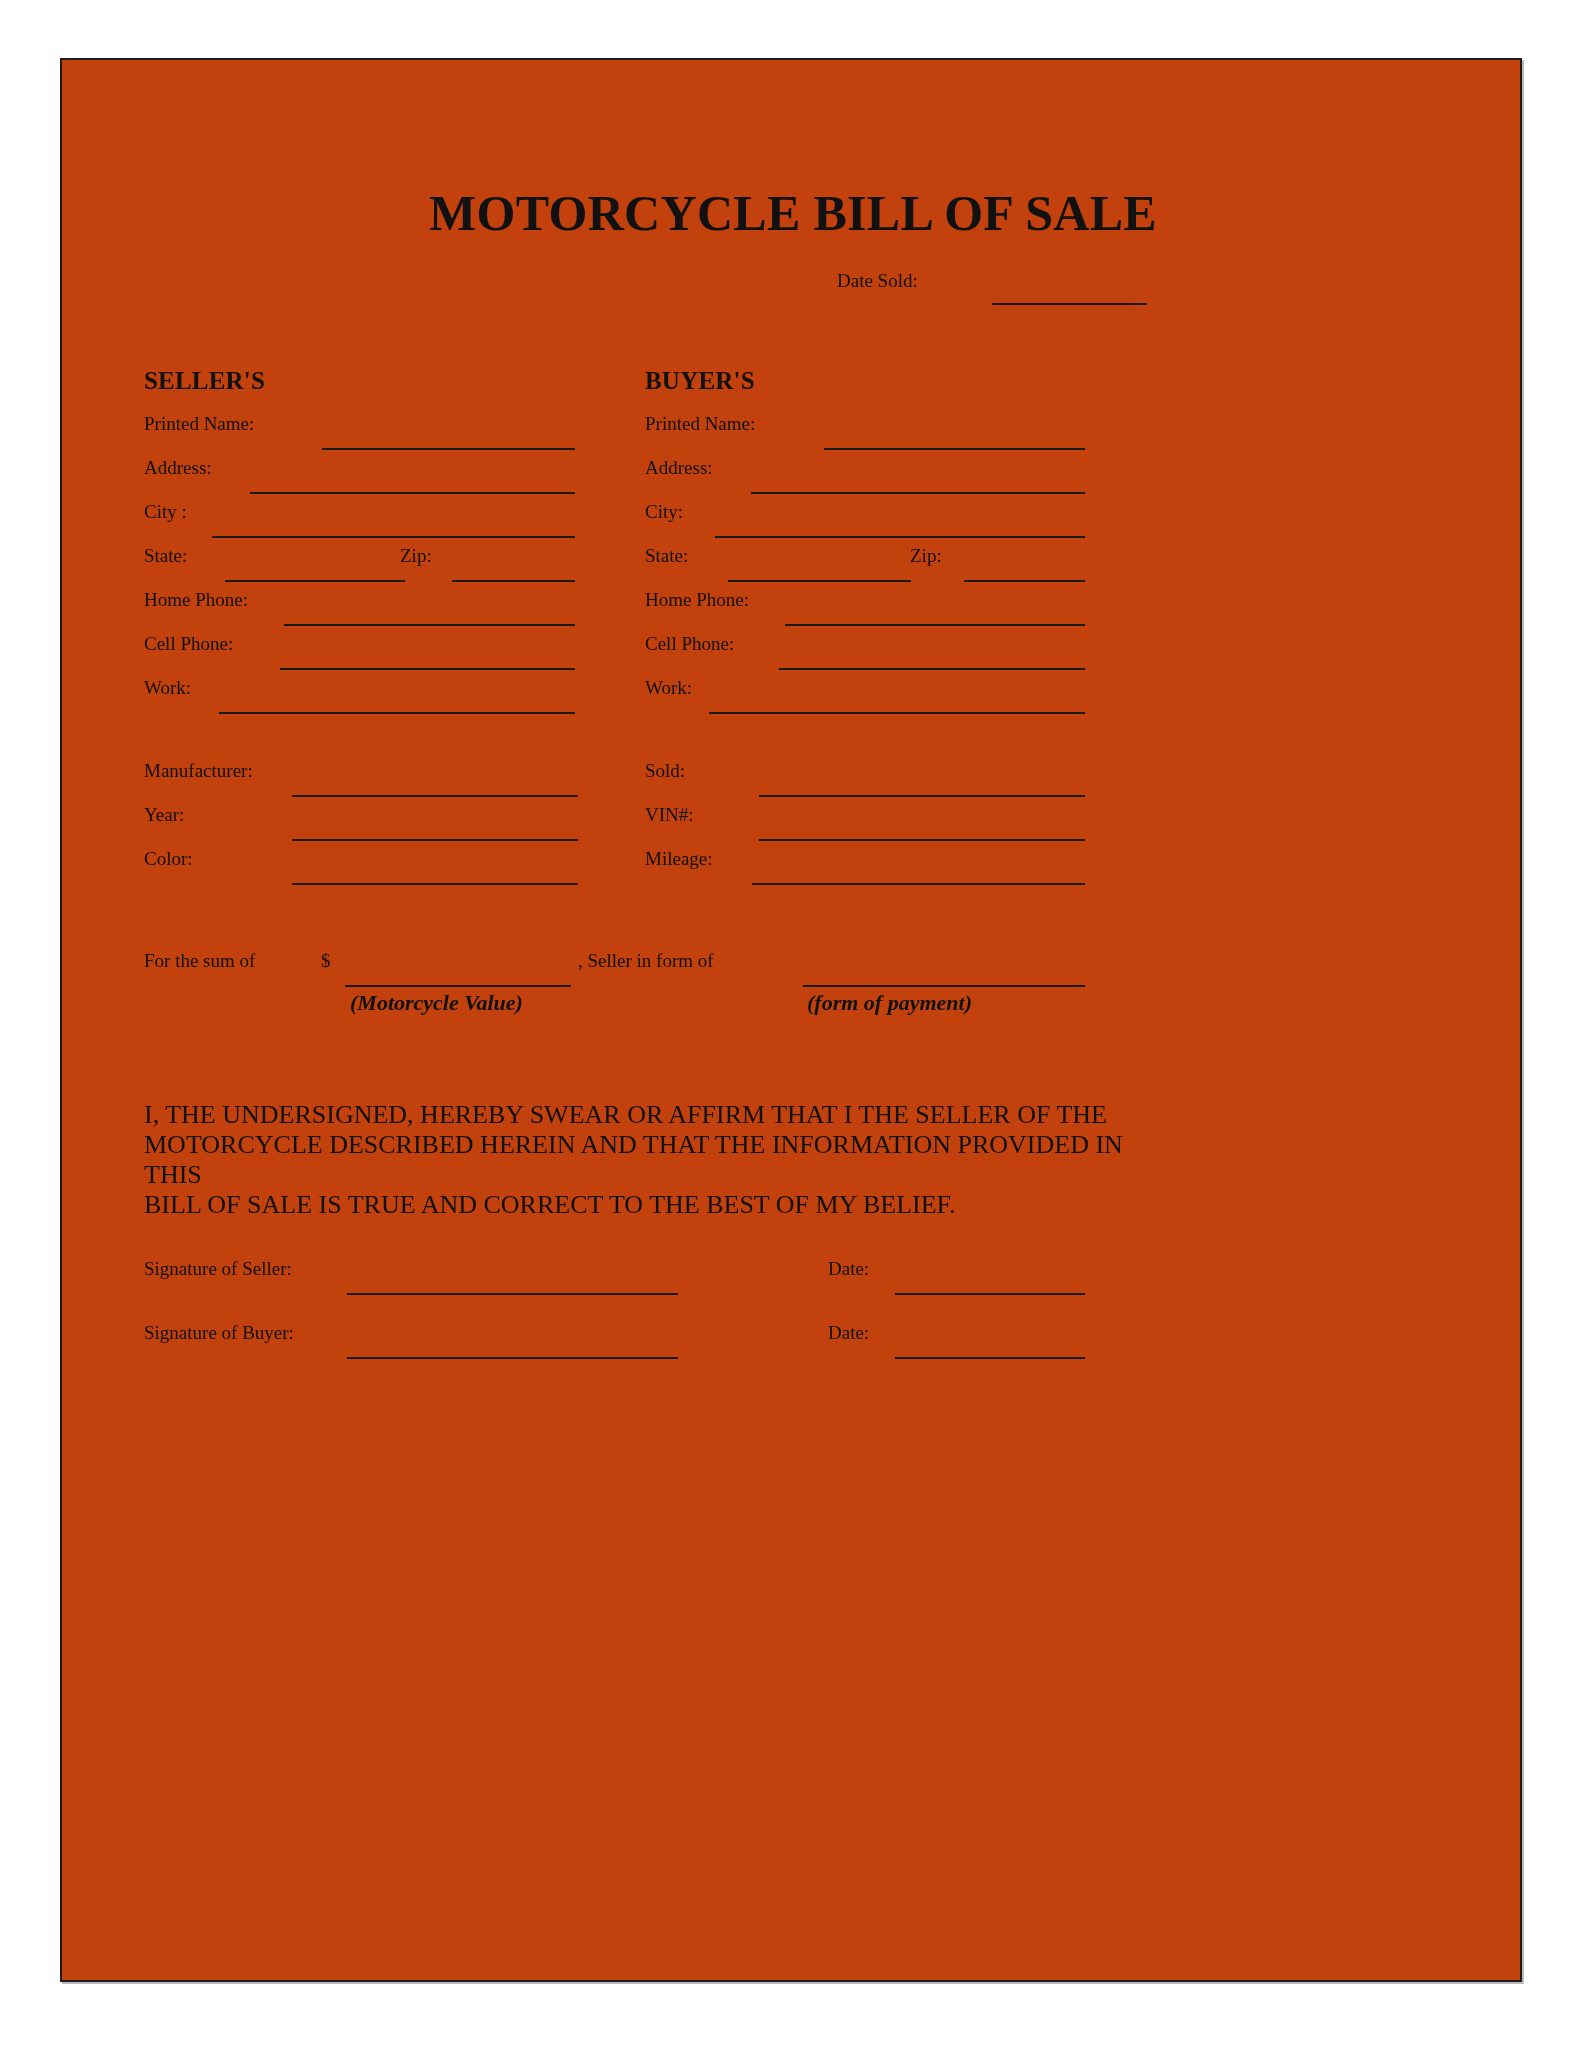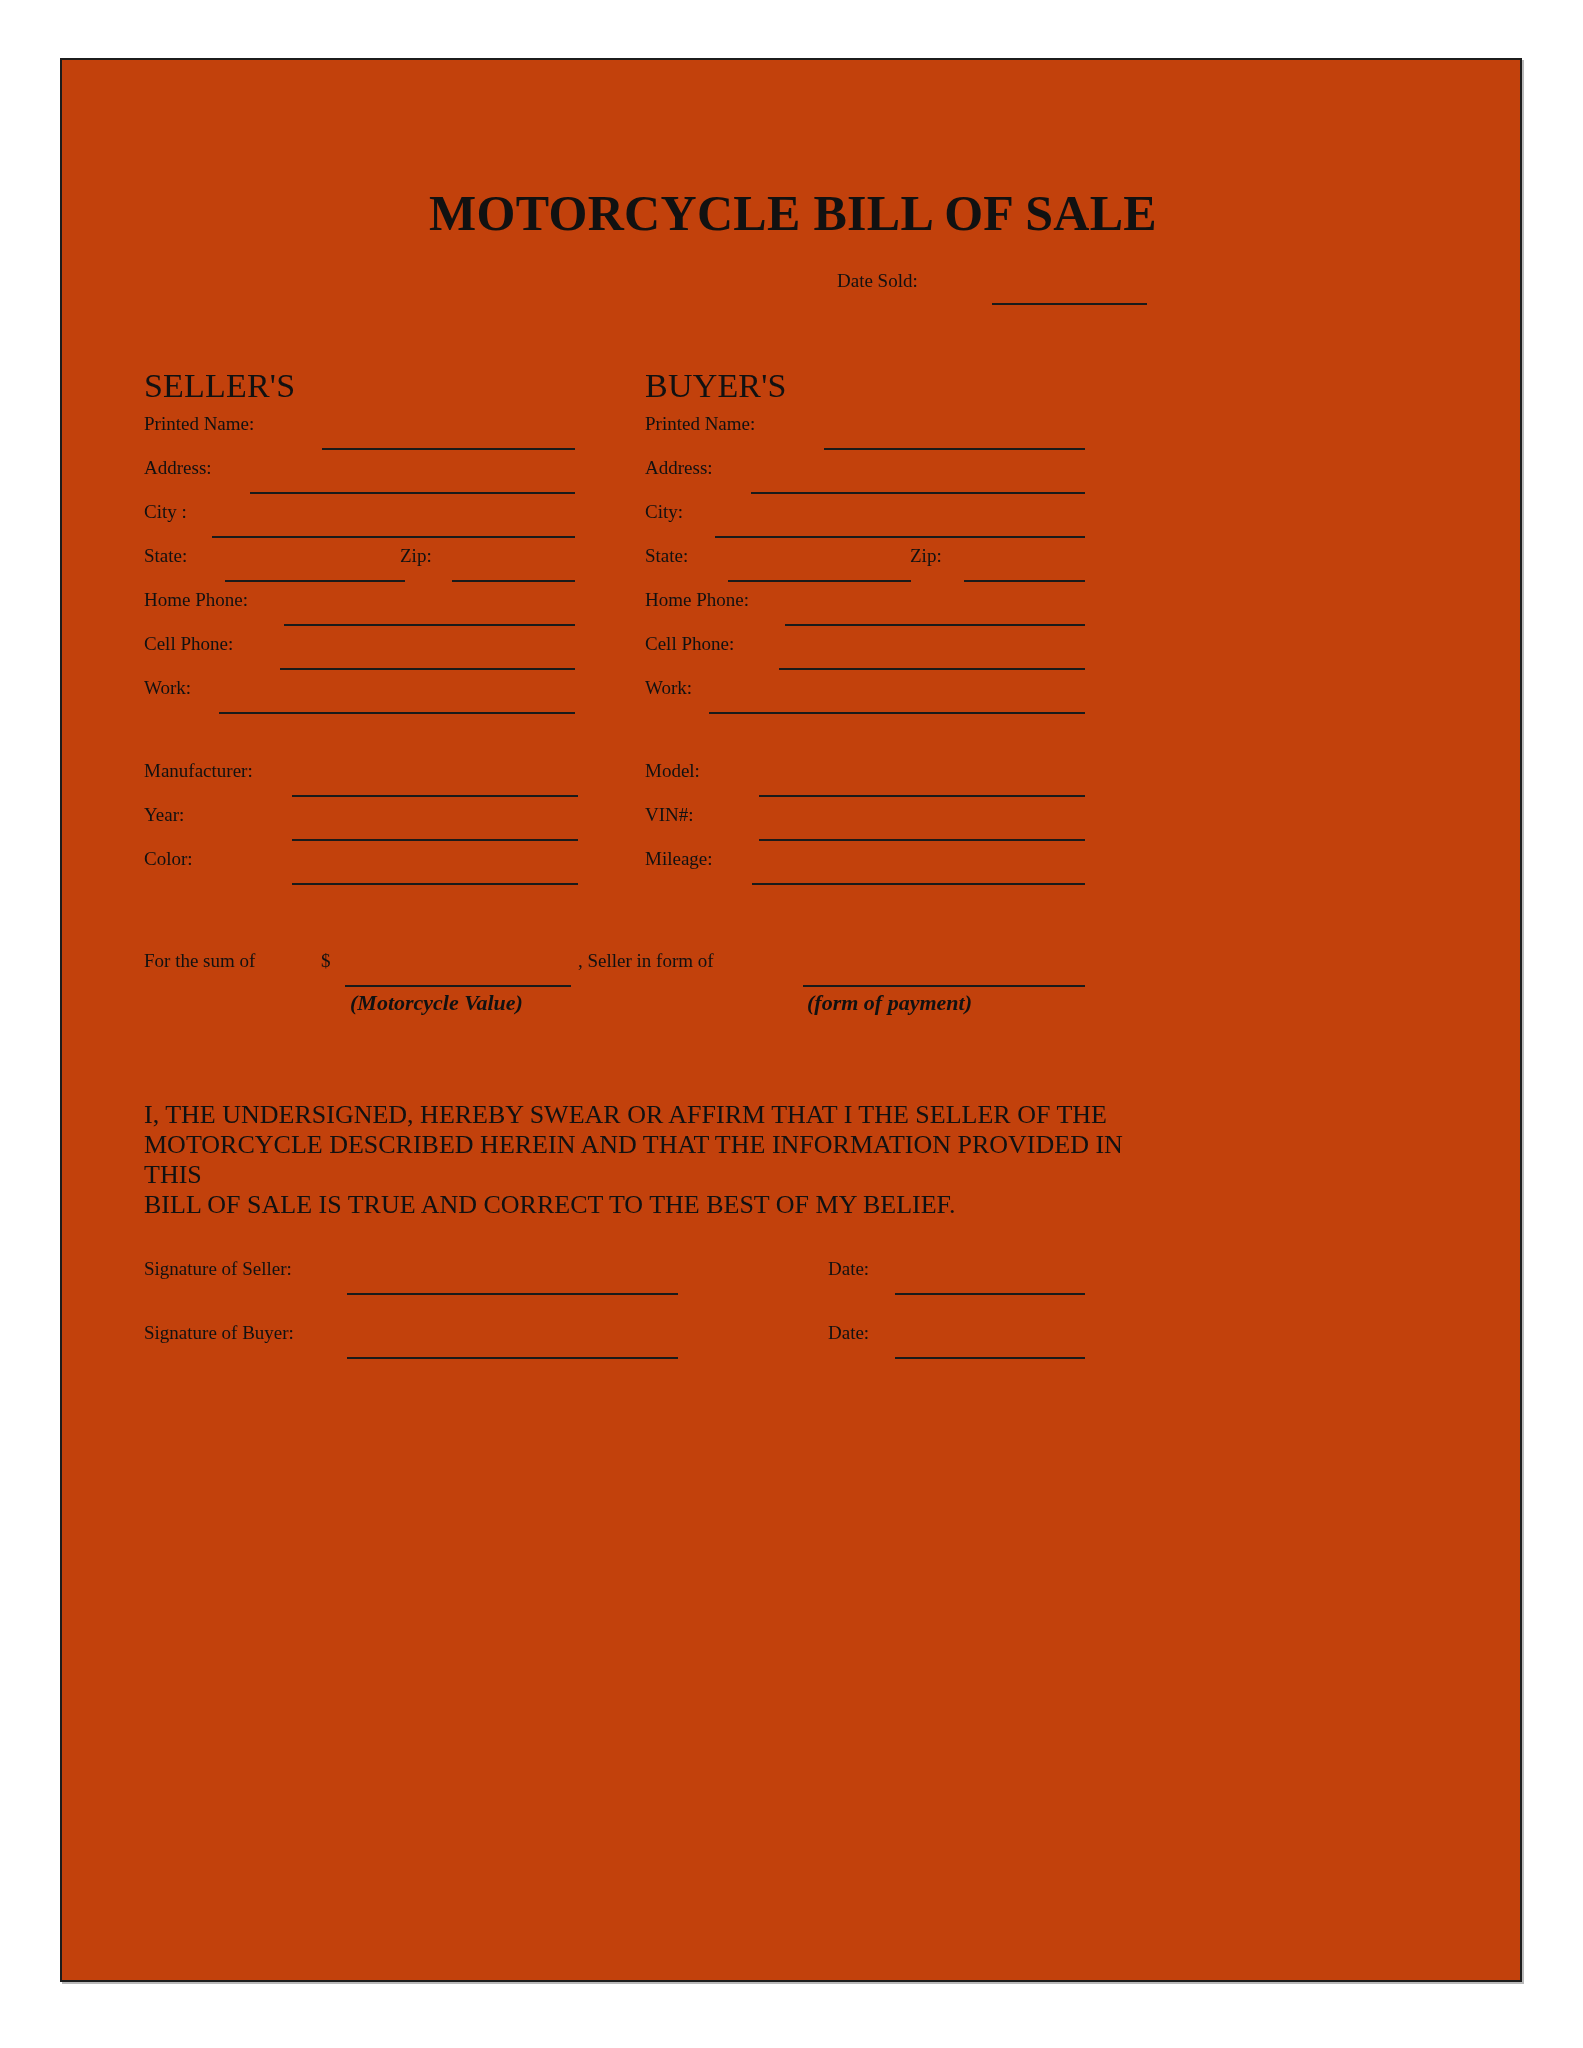--- a/index.html
+++ b/index.html
@@ -44,22 +44,22 @@
     width: 1462px;
     top: 124px;
     text-align: center;
     font-size: 50px;
     font-weight: bold;
     letter-spacing: 0.3px;
     font-family: "Liberation Serif", "DejaVu Serif", serif;
   }
 
   .section-head {
-    font-size: 34px;
-    font-weight: normal;
+    font-size: 25px;
+    font-weight: bold;
     letter-spacing: 0.2px;
   }
 
   .sect-title-centered {
     left: 0;
     width: 1462px;
     text-align: center;
     font-size: 25px;
     font-weight: bold;
   }
@@ -151,21 +151,21 @@
     <div class="abs lbl" style="left:583px; top:573px;">Cell Phone:</div>
     <div class="rule" style="left:717px; top:608px; width:306px;"></div>
 
     <div class="abs lbl" style="left:583px; top:617px;">Work:</div>
     <div class="rule" style="left:647px; top:652px; width:376px;"></div>
 
 
     <div class="abs lbl" style="left:82px; top:700px;">Manufacturer:</div>
     <div class="rule" style="left:230px; top:735px; width:286px;"></div>
 
-    <div class="abs lbl" style="left:583px; top:700px;">Model:</div>
+    <div class="abs lbl" style="left:583px; top:700px;">Sold:</div>
     <div class="rule" style="left:697px; top:735px; width:326px;"></div>
 
     <div class="abs lbl" style="left:82px; top:744px;">Year:</div>
     <div class="rule" style="left:230px; top:779px; width:286px;"></div>
 
     <div class="abs lbl" style="left:583px; top:744px;">VIN#:</div>
     <div class="rule" style="left:697px; top:779px; width:326px;"></div>
 
     <div class="abs lbl" style="left:82px; top:788px;">Color:</div>
     <div class="rule" style="left:230px; top:823px; width:286px;"></div>

